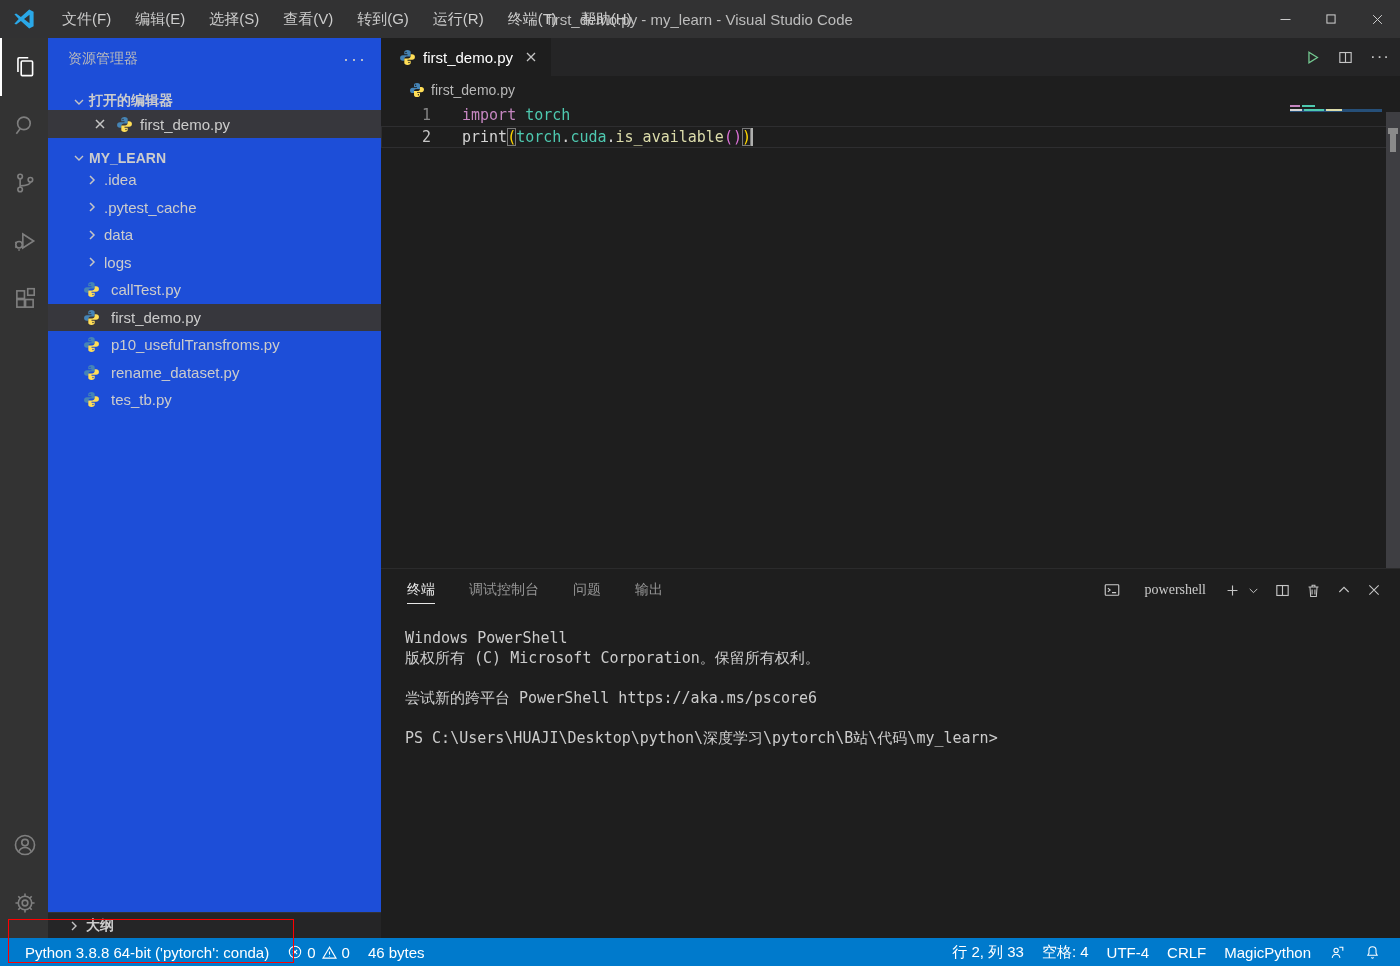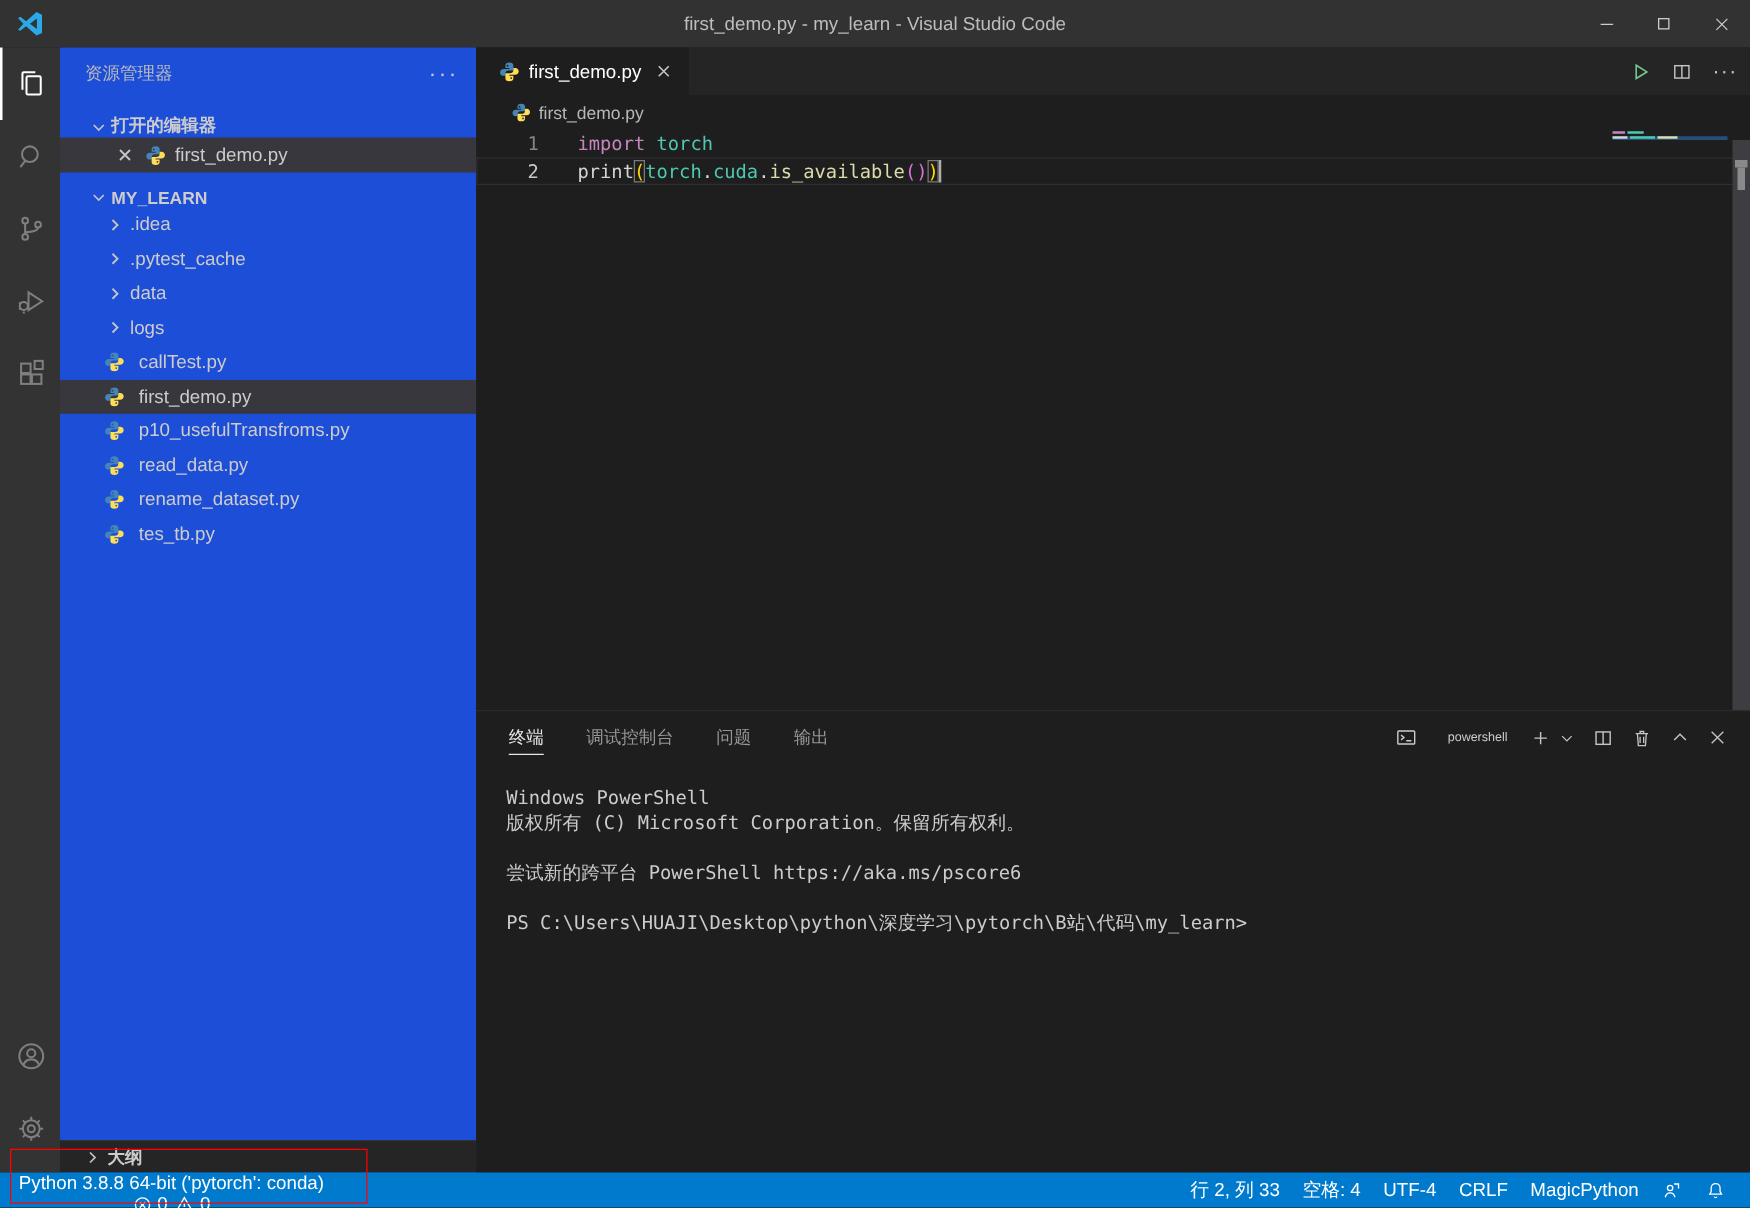--- a/index.html
+++ b/index.html
@@ -79,43 +79,53 @@
   .sb-marker-t { position:absolute; left:2px; top:16px; width:10px; height:6px; background:#8a8a8a; }
   .sb-marker-s { position:absolute; left:4px; top:22px; width:6px; height:18px; background:#8a8a8a; }
 
   
   .panel { height:370px; background:#1e1e1e; border-top:1px solid #2b2b2c; position:relative; }
   .panel-tabs { height:42px; display:flex; align-items:center; padding-left:26px; gap:34px; }
   .panel-tab { font-size:14px; color:#969696; height:42px; display:flex; align-items:center; position:relative; }
   .panel-tab.active { color:#e7e7e7; }
   .panel-tab.active::after { content:""; position:absolute; left:0; right:0; bottom:7px; height:1px; background:#e7e7e7; }
   .panel-actions { position:absolute; right:18px; top:0; height:42px; display:flex; align-items:center; gap:14px; color:#c5c5c5; }
-  .shell-select { display:flex; align-items:center; gap:24px; font-size:10px; color:#cccccc; margin-right:4px; }
+  .shell-select { display:flex; align-items:center; gap:24px; font-size:14px; color:#cccccc; margin-right:4px;font-family:Liberation Serif, serif; }
   .terminal { padding:18px 0 0 24px; font-family:"DejaVu Sans Mono",monospace; font-size:15px; color:#cccccc; }
   .term-line { height:20px; white-space:pre; }
 
   
   .statusbar { position:absolute; left:0; top:938px; width:1400px; height:28px; background:#007acc;
                color:#ffffff; display:flex; align-items:center; font-size:15px; }
   .sb-item { display:flex; align-items:center; padding:0 9px; height:100%; gap:5px; white-space:nowrap; }
-  .sb-left { display:flex; height:100%; align-items:center; padding-left:6px;flex-direction:column; }
+  .sb-left { display:flex; height:100%; align-items:center; padding-left:16px; }
   .sb-right { margin-left:auto; display:flex; height:100%; align-items:center; padding-right:10px; }
   .problem-group { display:flex; align-items:center; gap:4px; }
 
   
   .annotation-box { position:absolute; left:8px; top:919px; width:286px; height:44px;
                     border:1.5px solid #ff0000; z-index:99; pointer-events:none; }
 </style>
 </head>
 <body>
 
 <div class="titlebar">
   <svg class="vscode-logo" viewBox="0 0 24 24">
     <path fill="#2aa8e8" d="M17.2 2.6 8.9 10 4.2 6.4 2.4 7.3l4.3 4.7-4.3 4.7 1.8.9L8.9 14l8.3 7.4 4.4-2.1V4.7l-4.4-2.1zm.3 5.2v8.4L12 12l5.5-4.2z"></path>
   </svg>
+  <div class="menus" id="menu-bar">
+      <span class="menu-item">文件(F)</span>
+      <span class="menu-item">编辑(E)</span>
+      <span class="menu-item">选择(S)</span>
+      <span class="menu-item">查看(V)</span>
+      <span class="menu-item">转到(G)</span>
+      <span class="menu-item">运行(R)</span>
+      <span class="menu-item">终端(T)</span>
+      <span class="menu-item">帮助(H)</span>
+    </div>
   <div class="win-title">first_demo.py - my_learn - Visual Studio Code</div>
   <div class="win-controls">
     <div class="win-btn">
       <svg width="15" height="15" viewBox="0 0 24 24" fill="none" stroke="currentColor" stroke-width="1.6">
           <path d="M4 12h16"></path>
         </svg>
     </div>
     <div class="win-btn">
       <svg width="14" height="14" viewBox="0 0 24 24" fill="none" stroke="currentColor" stroke-width="1.8">
           <rect x="5" y="5" width="14" height="14"></rect>
@@ -292,29 +302,20 @@
           <span class="t-label">first_demo.py</span>
         </div>
         <div class="tree-row">
           <span class="file-icon">
             <svg viewBox="0 0 16 16" width="100%" height="100%">
      <path fill="#4584b6" d="M8 1C6 1 5 1.9 5 3.1V5h3v.8H3.6C2.1 5.8 1 6.8 1 8.4S2.1 11 3.6 11H5V9.3C5 7.9 6.1 7 7.5 7H11V3.1C11 1.9 10 1 8 1zM6.6 2.6a.7.7 0 1 1 0 1.4.7.7 0 0 1 0-1.4z"></path>
      <path fill="#ffde57" d="M8 15c2 0 3-.9 3-2.1V11H8v-.8h4.4c1.5 0 2.6-1 2.6-2.6S13.9 5 12.4 5H11v1.7C11 8.1 9.9 9 8.5 9H5v3.9C5 14.1 6 15 8 15zm1.4-1.6a.7.7 0 1 1 0-1.4.7.7 0 0 1 0 1.4z"></path>
             </svg>
           </span>
           <span class="t-label">p10_usefulTransfroms.py</span>
-        </div>
-        <div class="tree-row">
-          <span class="file-icon">
-            <svg viewBox="0 0 16 16" width="100%" height="100%">
-     <path fill="#4584b6" d="M8 1C6 1 5 1.9 5 3.1V5h3v.8H3.6C2.1 5.8 1 6.8 1 8.4S2.1 11 3.6 11H5V9.3C5 7.9 6.1 7 7.5 7H11V3.1C11 1.9 10 1 8 1zM6.6 2.6a.7.7 0 1 1 0 1.4.7.7 0 0 1 0-1.4z"></path>
-     <path fill="#ffde57" d="M8 15c2 0 3-.9 3-2.1V11H8v-.8h4.4c1.5 0 2.6-1 2.6-2.6S13.9 5 12.4 5H11v1.7C11 8.1 9.9 9 8.5 9H5v3.9C5 14.1 6 15 8 15zm1.4-1.6a.7.7 0 1 1 0-1.4.7.7 0 0 1 0 1.4z"></path>
-            </svg>
-          </span>
-          <span class="t-label">read_data.py</span>
         </div>
         <div class="tree-row">
           <span class="file-icon">
             <svg viewBox="0 0 16 16" width="100%" height="100%">
      <path fill="#4584b6" d="M8 1C6 1 5 1.9 5 3.1V5h3v.8H3.6C2.1 5.8 1 6.8 1 8.4S2.1 11 3.6 11H5V9.3C5 7.9 6.1 7 7.5 7H11V3.1C11 1.9 10 1 8 1zM6.6 2.6a.7.7 0 1 1 0 1.4.7.7 0 0 1 0-1.4z"></path>
      <path fill="#ffde57" d="M8 15c2 0 3-.9 3-2.1V11H8v-.8h4.4c1.5 0 2.6-1 2.6-2.6S13.9 5 12.4 5H11v1.7C11 8.1 9.9 9 8.5 9H5v3.9C5 14.1 6 15 8 15zm1.4-1.6a.7.7 0 1 1 0-1.4.7.7 0 0 1 0 1.4z"></path>
             </svg>
           </span>
           <span class="t-label">rename_dataset.py</span>
         </div>

